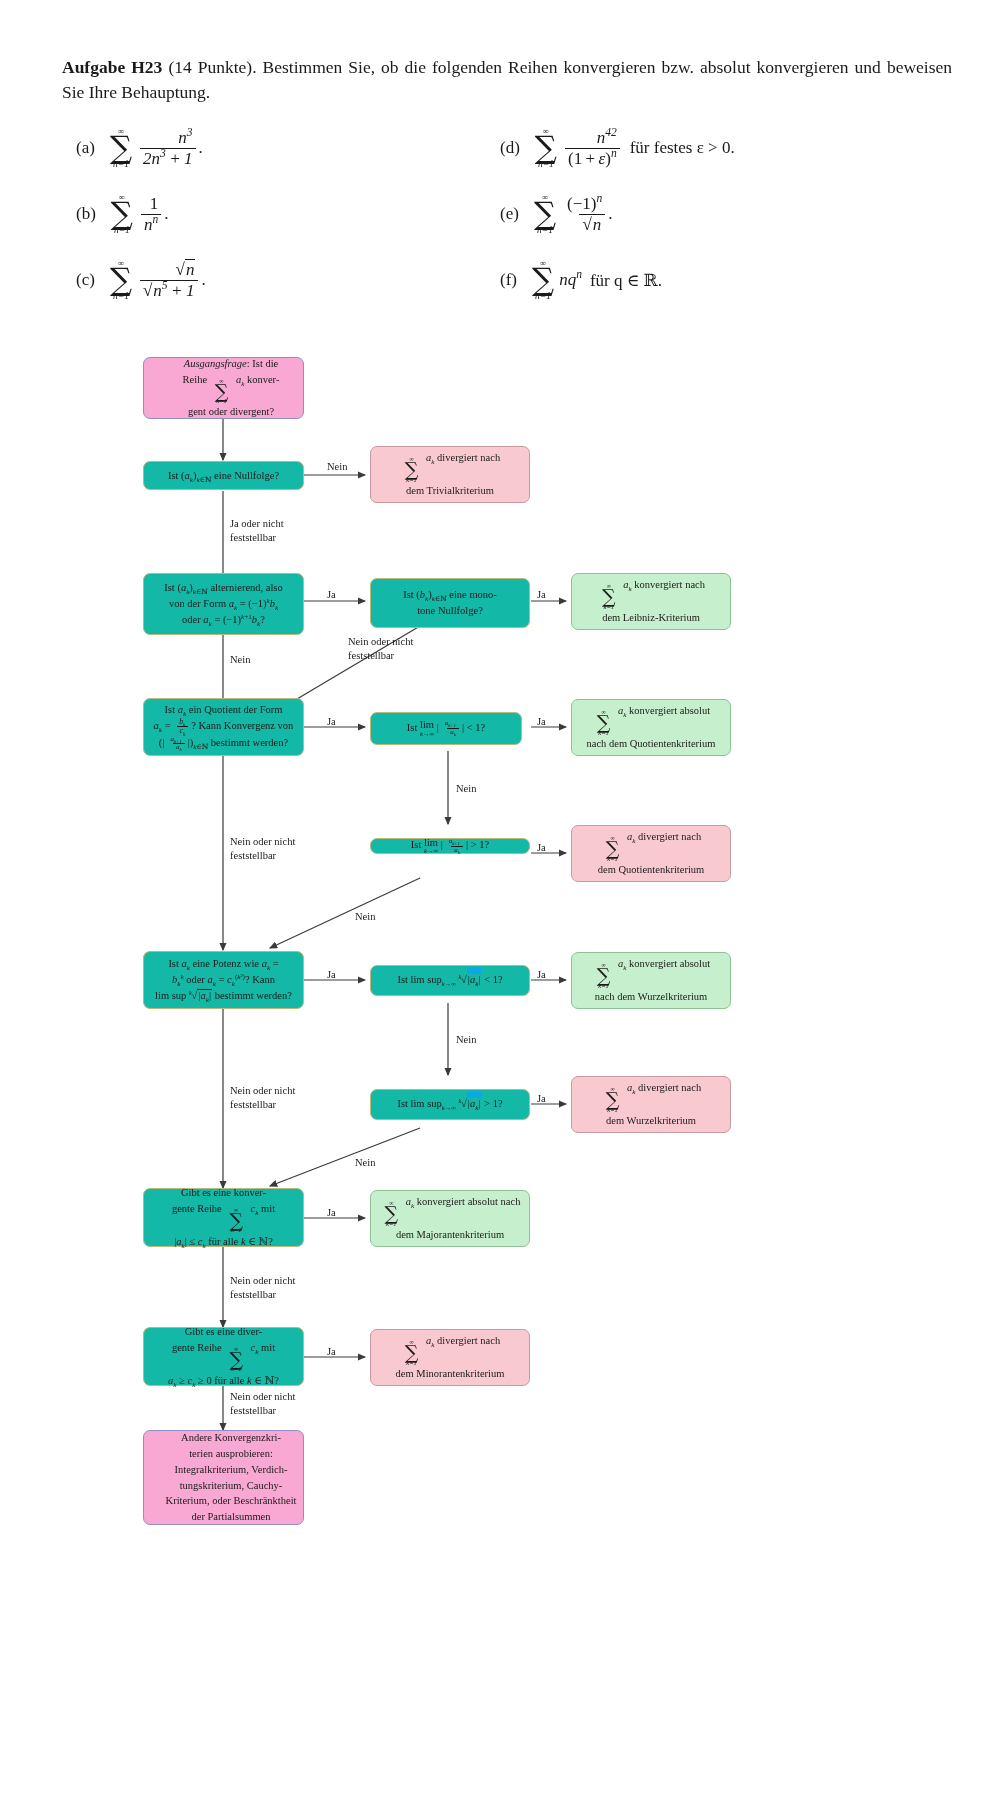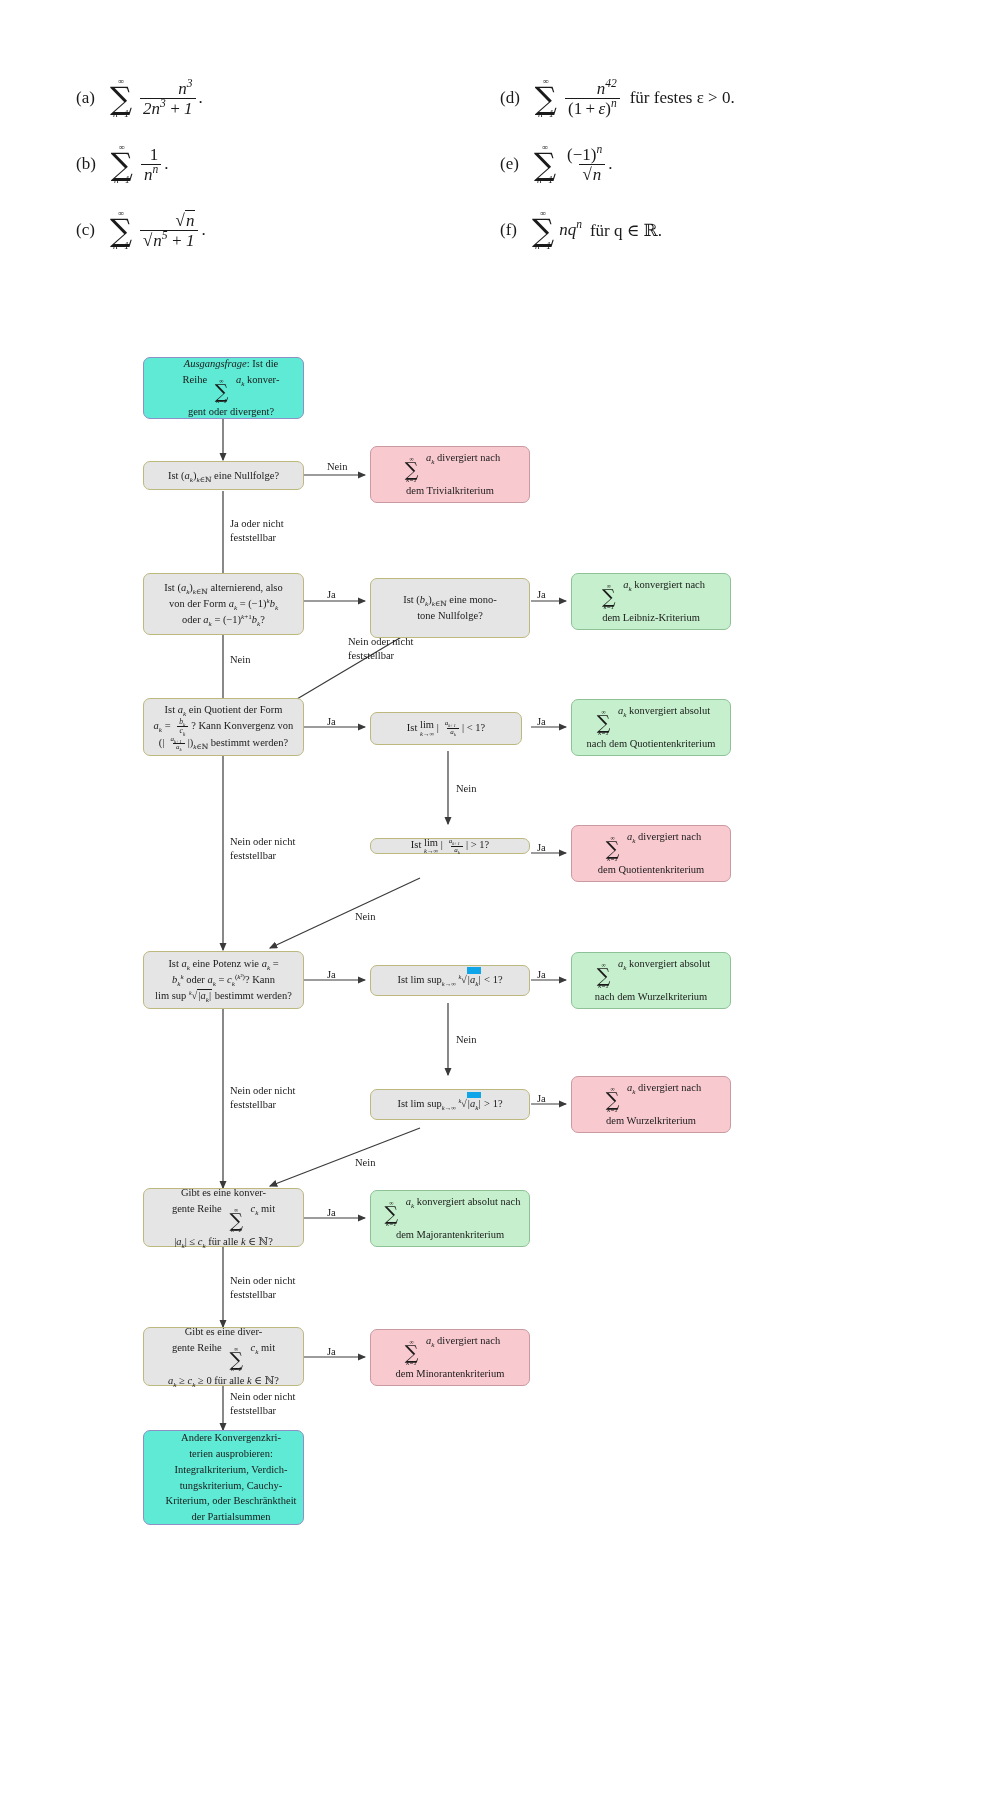--- a/index.html
+++ b/index.html
@@ -46,33 +46,37 @@
   .rad{display:inline-block;}
 
   
   #flow{position:absolute;left:0;top:330px;width:1004px;height:1478px;}
   #edges{position:absolute;left:0;top:0;width:1004px;height:1478px;}
   .node{position:absolute;box-sizing:border-box;
         border:1px solid #8a8a7a;border-radius:7px;
         display:flex;flex-direction:column;align-items:center;
         justify-content:center;text-align:center;
         font-size:10.5px;line-height:1.5;padding:5px 7px;}
-  .n-blue{background:#5eead4;border-color:#8e8fc6;padding-left:22px;}
-  .n-yellow{background:#e5e5e5;border-color:#bdb87e;}
+  .n-blue{background:#f9a8d4;border-color:#8e8fc6;padding-left:22px;}
+  .n-yellow{background:#14b8a6;border-color:#bdb87e;}
   .n-red{background:#f8c9cf;border-color:#c99aa0;}
   .n-green{background:#c6f0cd;border-color:#8fc197;}
   .node .ln{white-space:nowrap;}
   .edge-lbl{position:absolute;font-size:10.5px;line-height:1.38;color:#1a1a1a;}
 </style>
 </head>
 <body>
 
 <div class="page">
 
   <section id="exercise">
+    <div class="ex-head">
+      <b>Aufgabe H23</b>
+      <span>(14 Punkte). Bestimmen Sie, ob die folgenden Reihen konvergieren bzw. absolut konvergieren und beweisen Sie Ihre Behauptung.</span>
+    </div>
 
     <div class="ex-grid">
 
       <div class="ex-item ex-col-l ex-r0">
         <span class="lbl">(a)</span>
         <span class="sum">
           <span class="lim-t">∞</span>
           <span class="sig">∑</span>
           <span class="lim-b">n=1</span>
         </span>
@@ -246,21 +250,21 @@
       </span>
       <span class="ln">dem Trivialkriterium</span>
     </div>
 
     <div class="node n-yellow" style="left:143px;top:243px;width:161px;height:62px;">
       <span class="ln">Ist (<i>a<sub>k</sub></i>)<sub><i>k</i>∈ℕ</sub> alternierend, also</span>
       <span class="ln">von der Form <i>a<sub>k</sub></i> = (−1)<sup><i>k</i></sup><i>b<sub>k</sub></i></span>
       <span class="ln">oder <i>a<sub>k</sub></i> = (−1)<sup><i>k</i>+1</sup><i>b<sub>k</sub></i>?</span>
     </div>
 
-    <div class="node n-yellow" style="left:370px;top:248px;width:160px;height:60px;">
+    <div class="node n-yellow" style="left:370px;top:248px;width:160px;height:50px;">
       <span class="ln">Ist (<i>b<sub>k</sub></i>)<sub><i>k</i>∈ℕ</sub> eine mono-</span>
       <span class="ln">tone Nullfolge?</span>
     </div>
 
     <div class="node n-green" style="left:571px;top:243px;width:160px;height:57px;">
       <span class="ln">
         <span class="sum tiny">
           <span class="lim-t">∞</span>
           <span class="sig">∑</span>
           <span class="lim-b">k=1</span>

